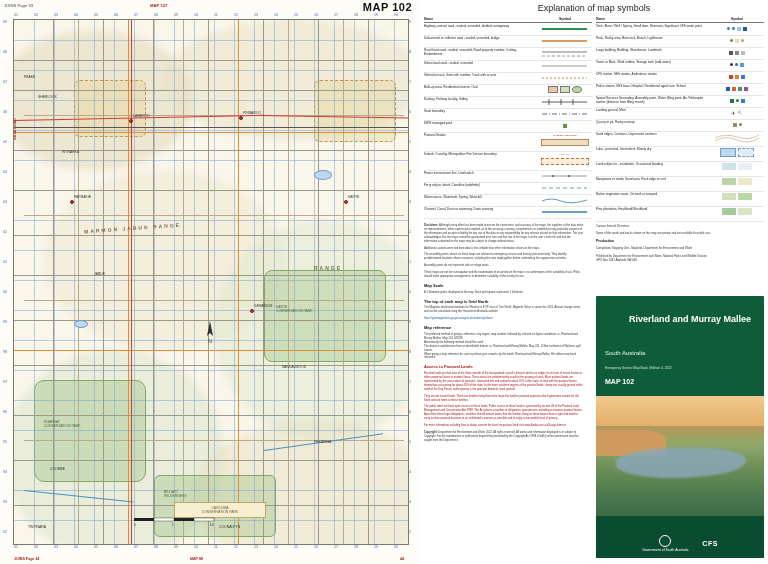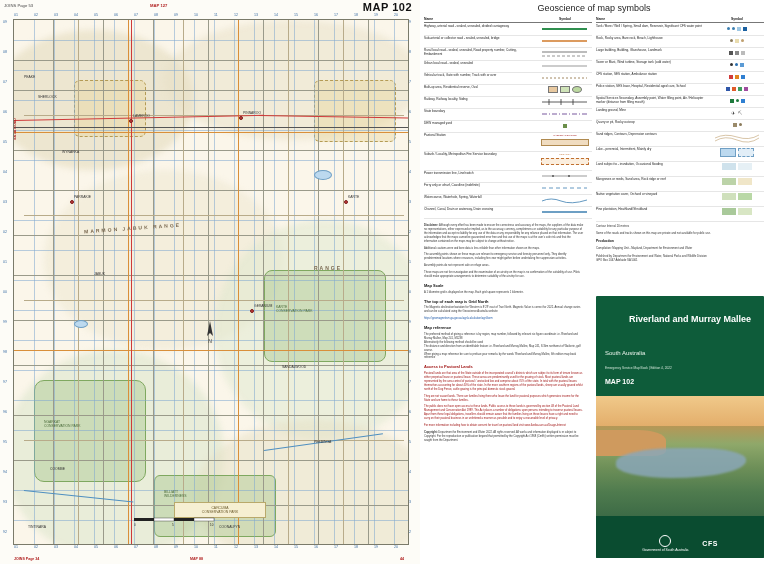--- a/index.html
+++ b/index.html
@@ -335,21 +335,21 @@
       <span style="left:360px">19</span>
         <span style="left:380px">20</span>
     </div>
 
     <div class="bot-note">JOINS Page 34</div>
     <div class="bot-center">MAP 88</div>
     <div class="bot-note2">44</div>
   </div>
 
   <div class="right">
-    <div class="symbols-title">Geoscience of map symbols</div>
+    <div class="symbols-title">Explanation of map symbols</div>
 
     <div class="legcol c1">
       <div class="legheader">
         <span class="lbl">Name</span>
         <span class="sym">Symbol</span>
       </div>
 
       <div class="legrow">
         <span class="lbl">Highway, arterial road - sealed, unsealed, divided carriageway</span>
         <span class="sym">

